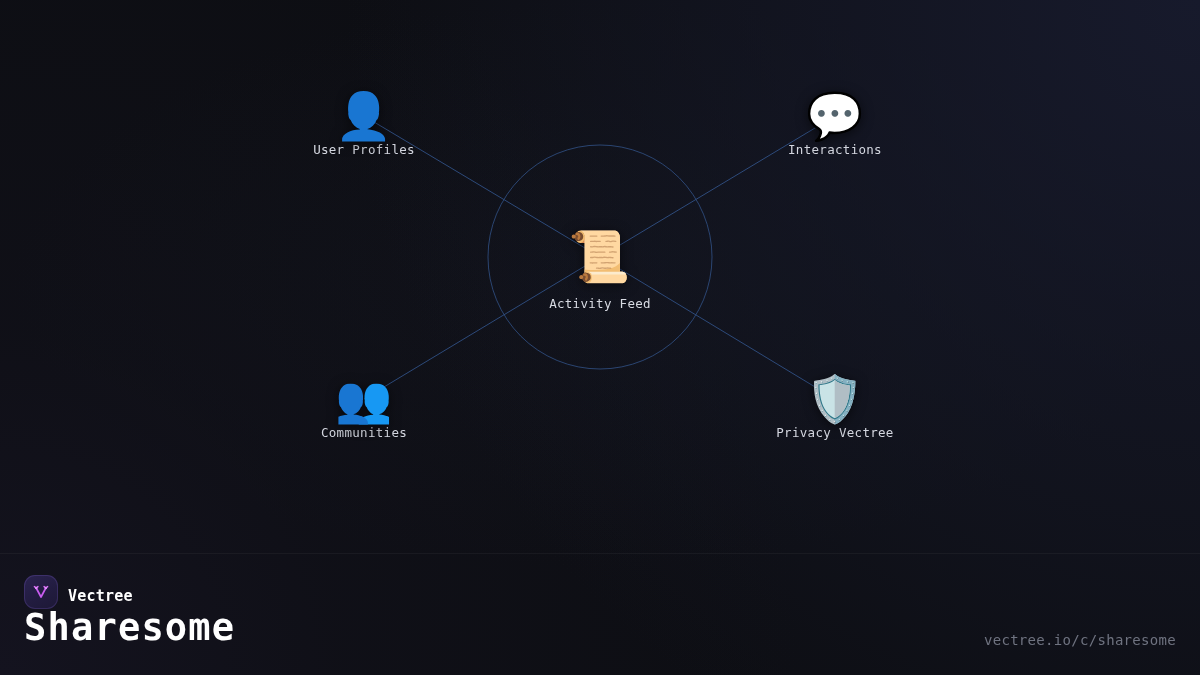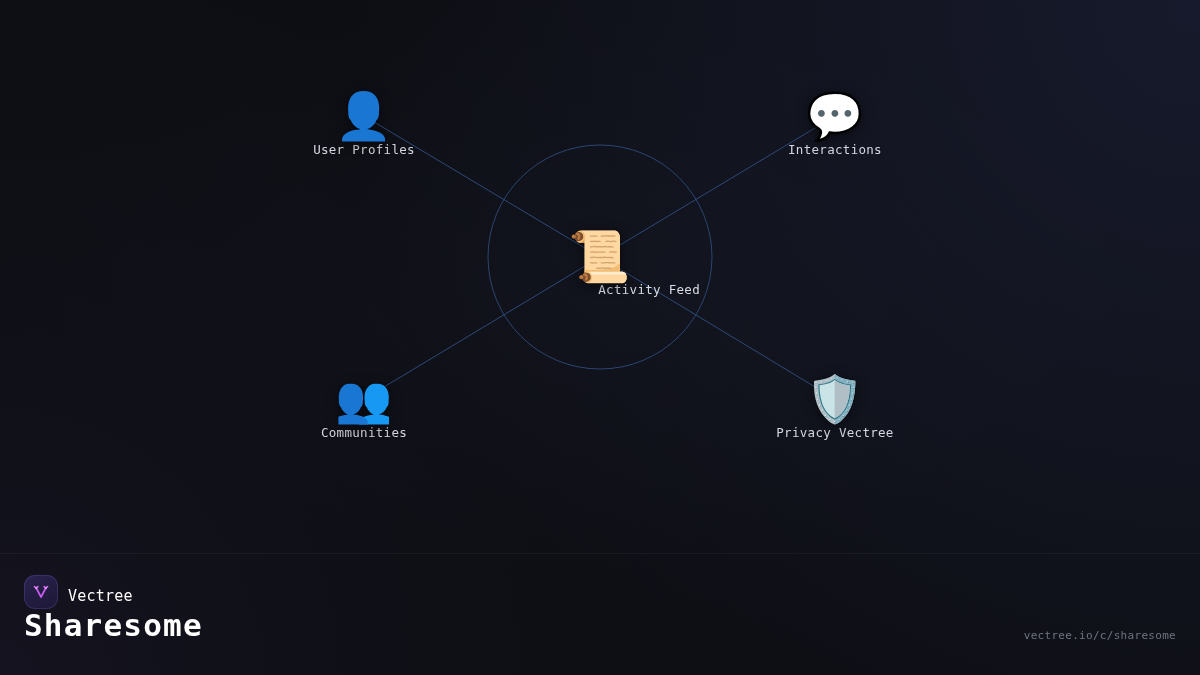--- a/index.html
+++ b/index.html
@@ -49,21 +49,21 @@
     display: block;
     color: #d4d7e0;
     font-size: 12.5px;
     letter-spacing: 0.3px;
     white-space: nowrap;
   }
 
   
   #node-hub { left: 600px; top: 225px; }
   #node-hub .node-icon { font-size: 50px; }
-  #node-hub .node-label { font-size: 12.5px; color: #d8dbe3; text-align: right; }
+  #node-hub .node-label { margin-top: 14px; font-size: 12.5px; color: #d8dbe3; }
 
   
   .node-sat .node-icon { font-size: 46px; }
   .node-sat .node-label { margin-top: 3px; }
 
   #node-user-profiles   { left: 364px; top: 88px;  }
   #node-interactions    { left: 835px; top: 88px;  }
   #node-communities     { left: 364px; top: 372px; }
   #node-privacy-shield  { left: 835px; top: 372px; }
 
@@ -88,40 +88,40 @@
     border-radius: 11px;
     background: linear-gradient(150deg, #2b2350 0%, #221c40 55%, #1d1836 100%);
     box-shadow: inset 0 0 0 1px rgba(160,120,255,0.18);
     display: flex;
     align-items: center;
     justify-content: center;
   }
   #brand-name {
     color: #ffffff;
     font-size: 15px;
-    font-weight: normal;
+    font-weight: bold;
     letter-spacing: 0.2px;
     margin-top: 8px;
   }
   #headline {
     position: absolute;
     left: 24px;
     top: 54px;
     color: #ffffff;
-    font-size: 31px;
+    font-size: 37px;
     font-weight: bold;
     letter-spacing: 1.2px;
     line-height: 1.1;
   }
   #footer-url {
     position: absolute;
     right: 24px;
-    bottom: 33px;
+    bottom: 27px;
     color: #6f7380;
-    font-size: 11px;
+    font-size: 14px;
     letter-spacing: 0.3px;
   }
 </style>
 </head>
 <body>
 
 <div id="stage">
 
   <svg id="graph-svg" viewBox="0 0 1200 675" xmlns="http://www.w3.org/2000/svg">
     <g id="edges">

